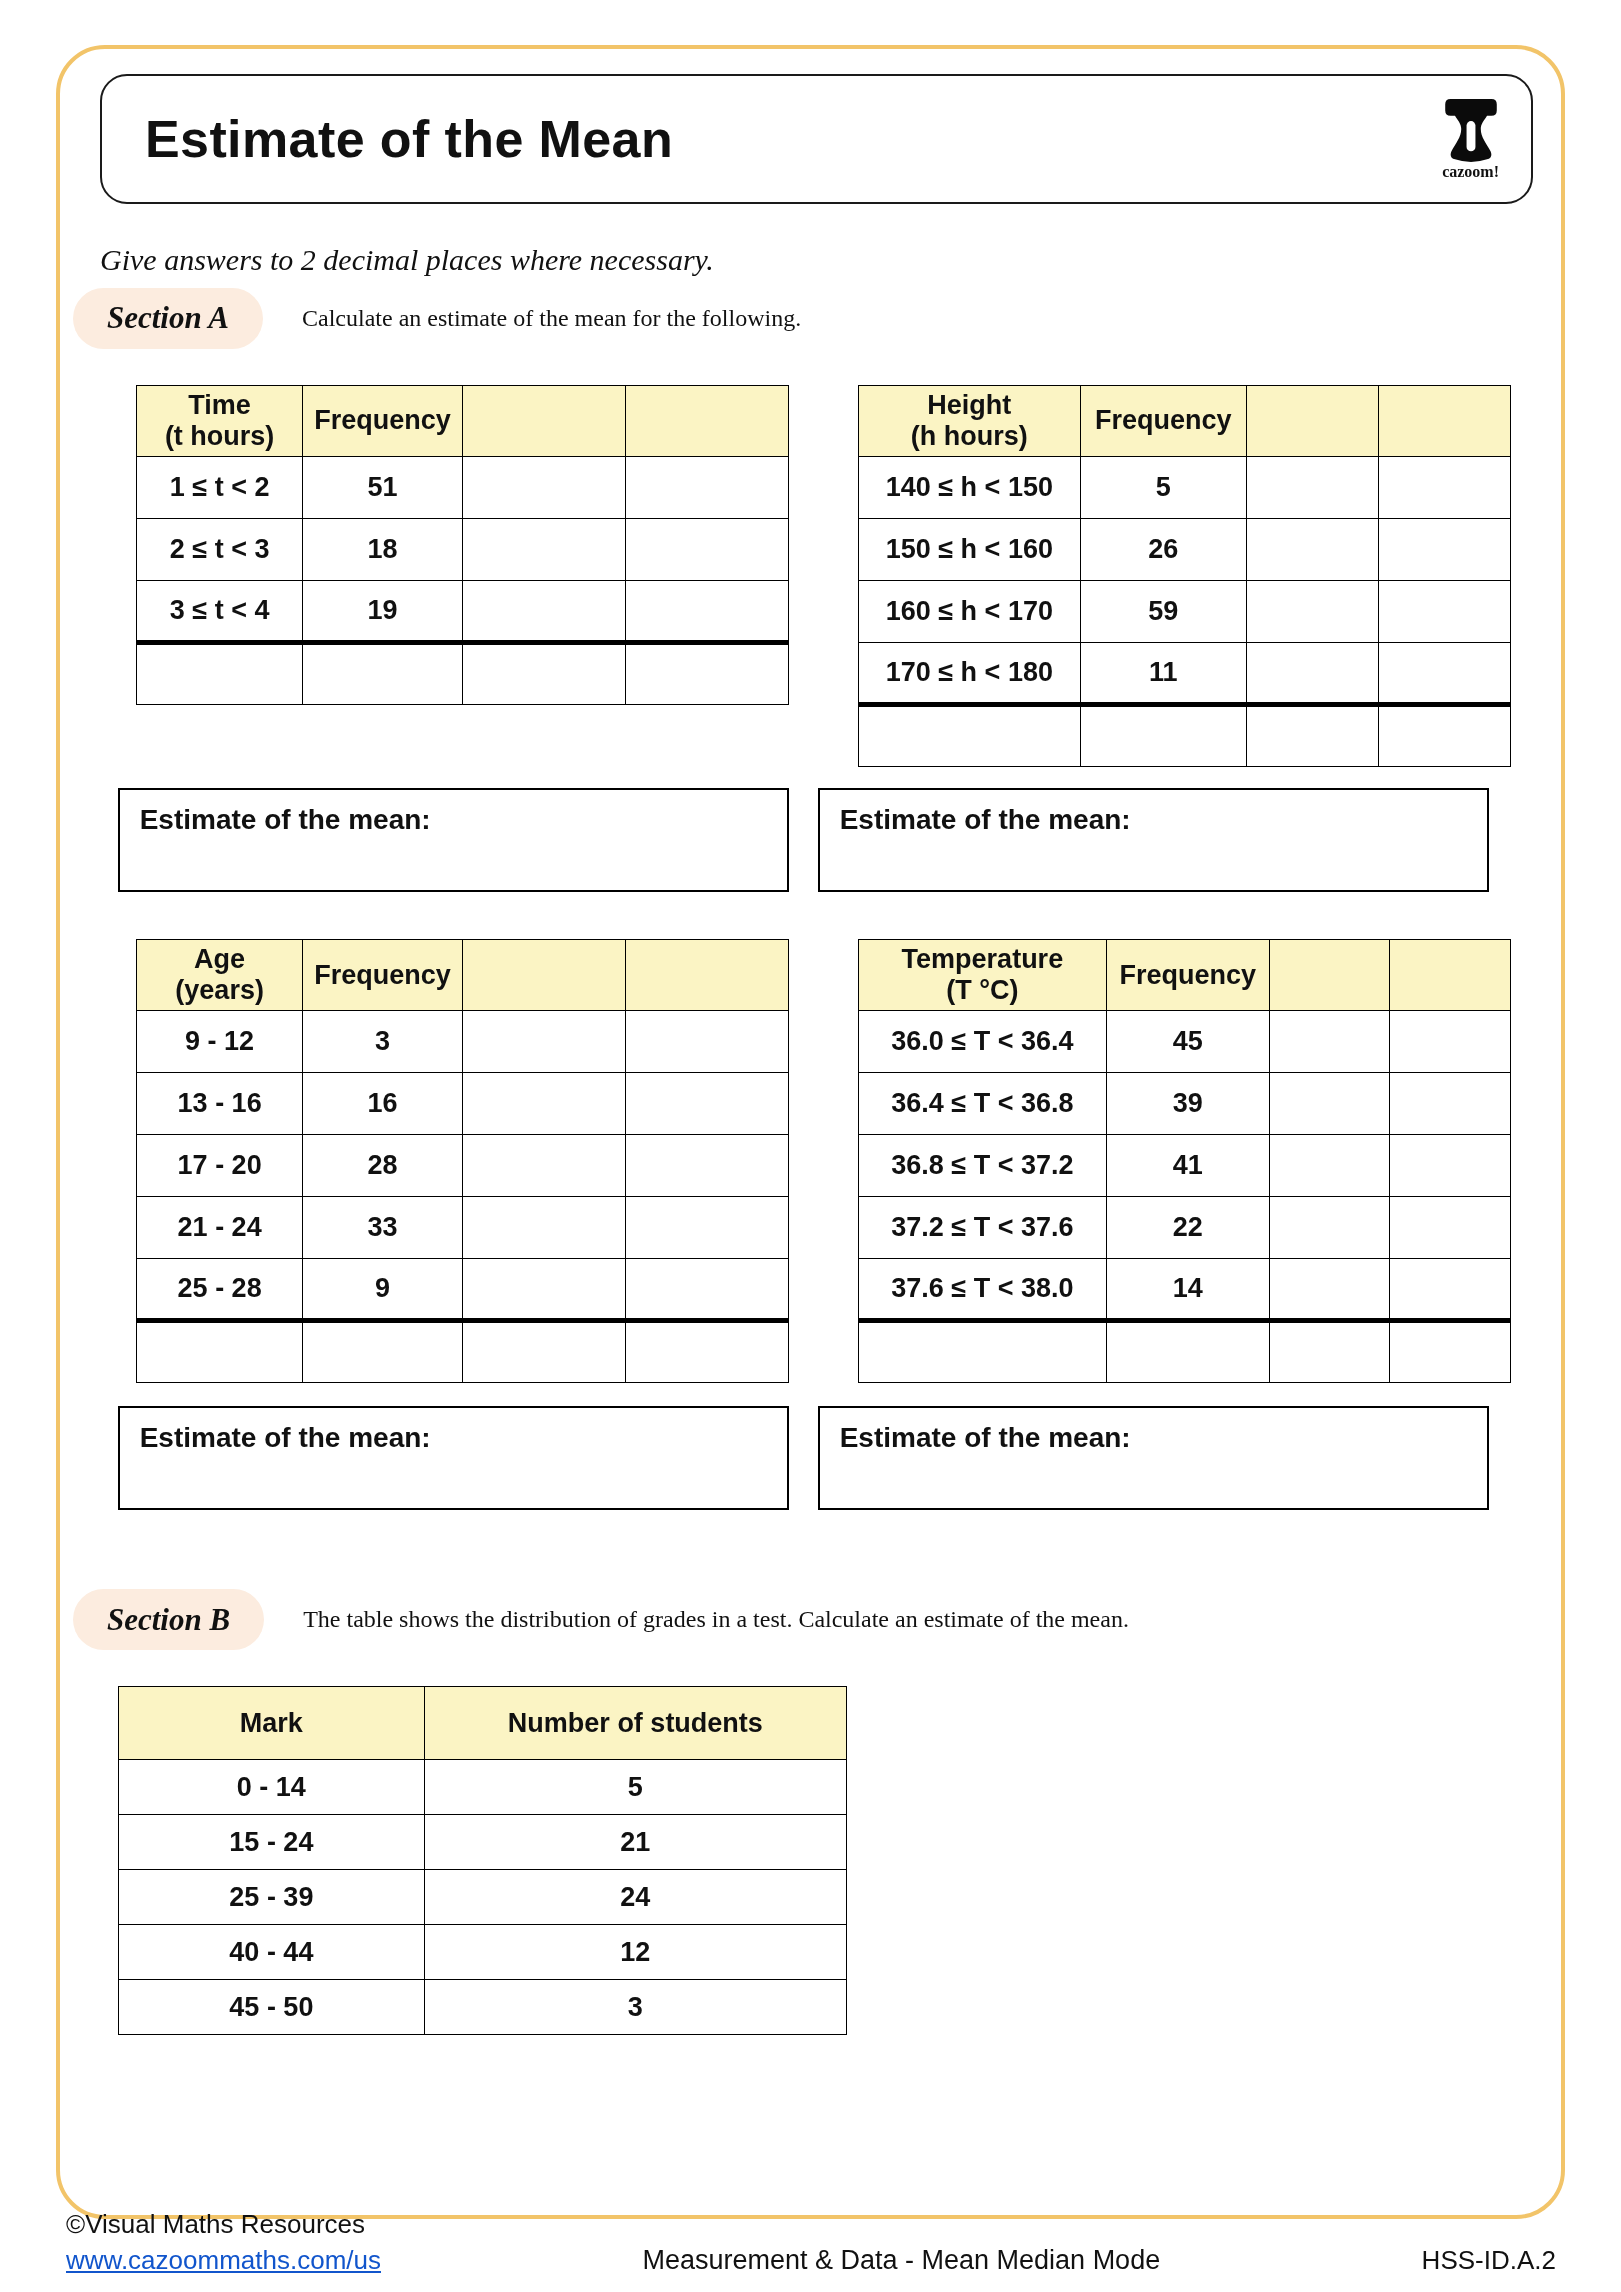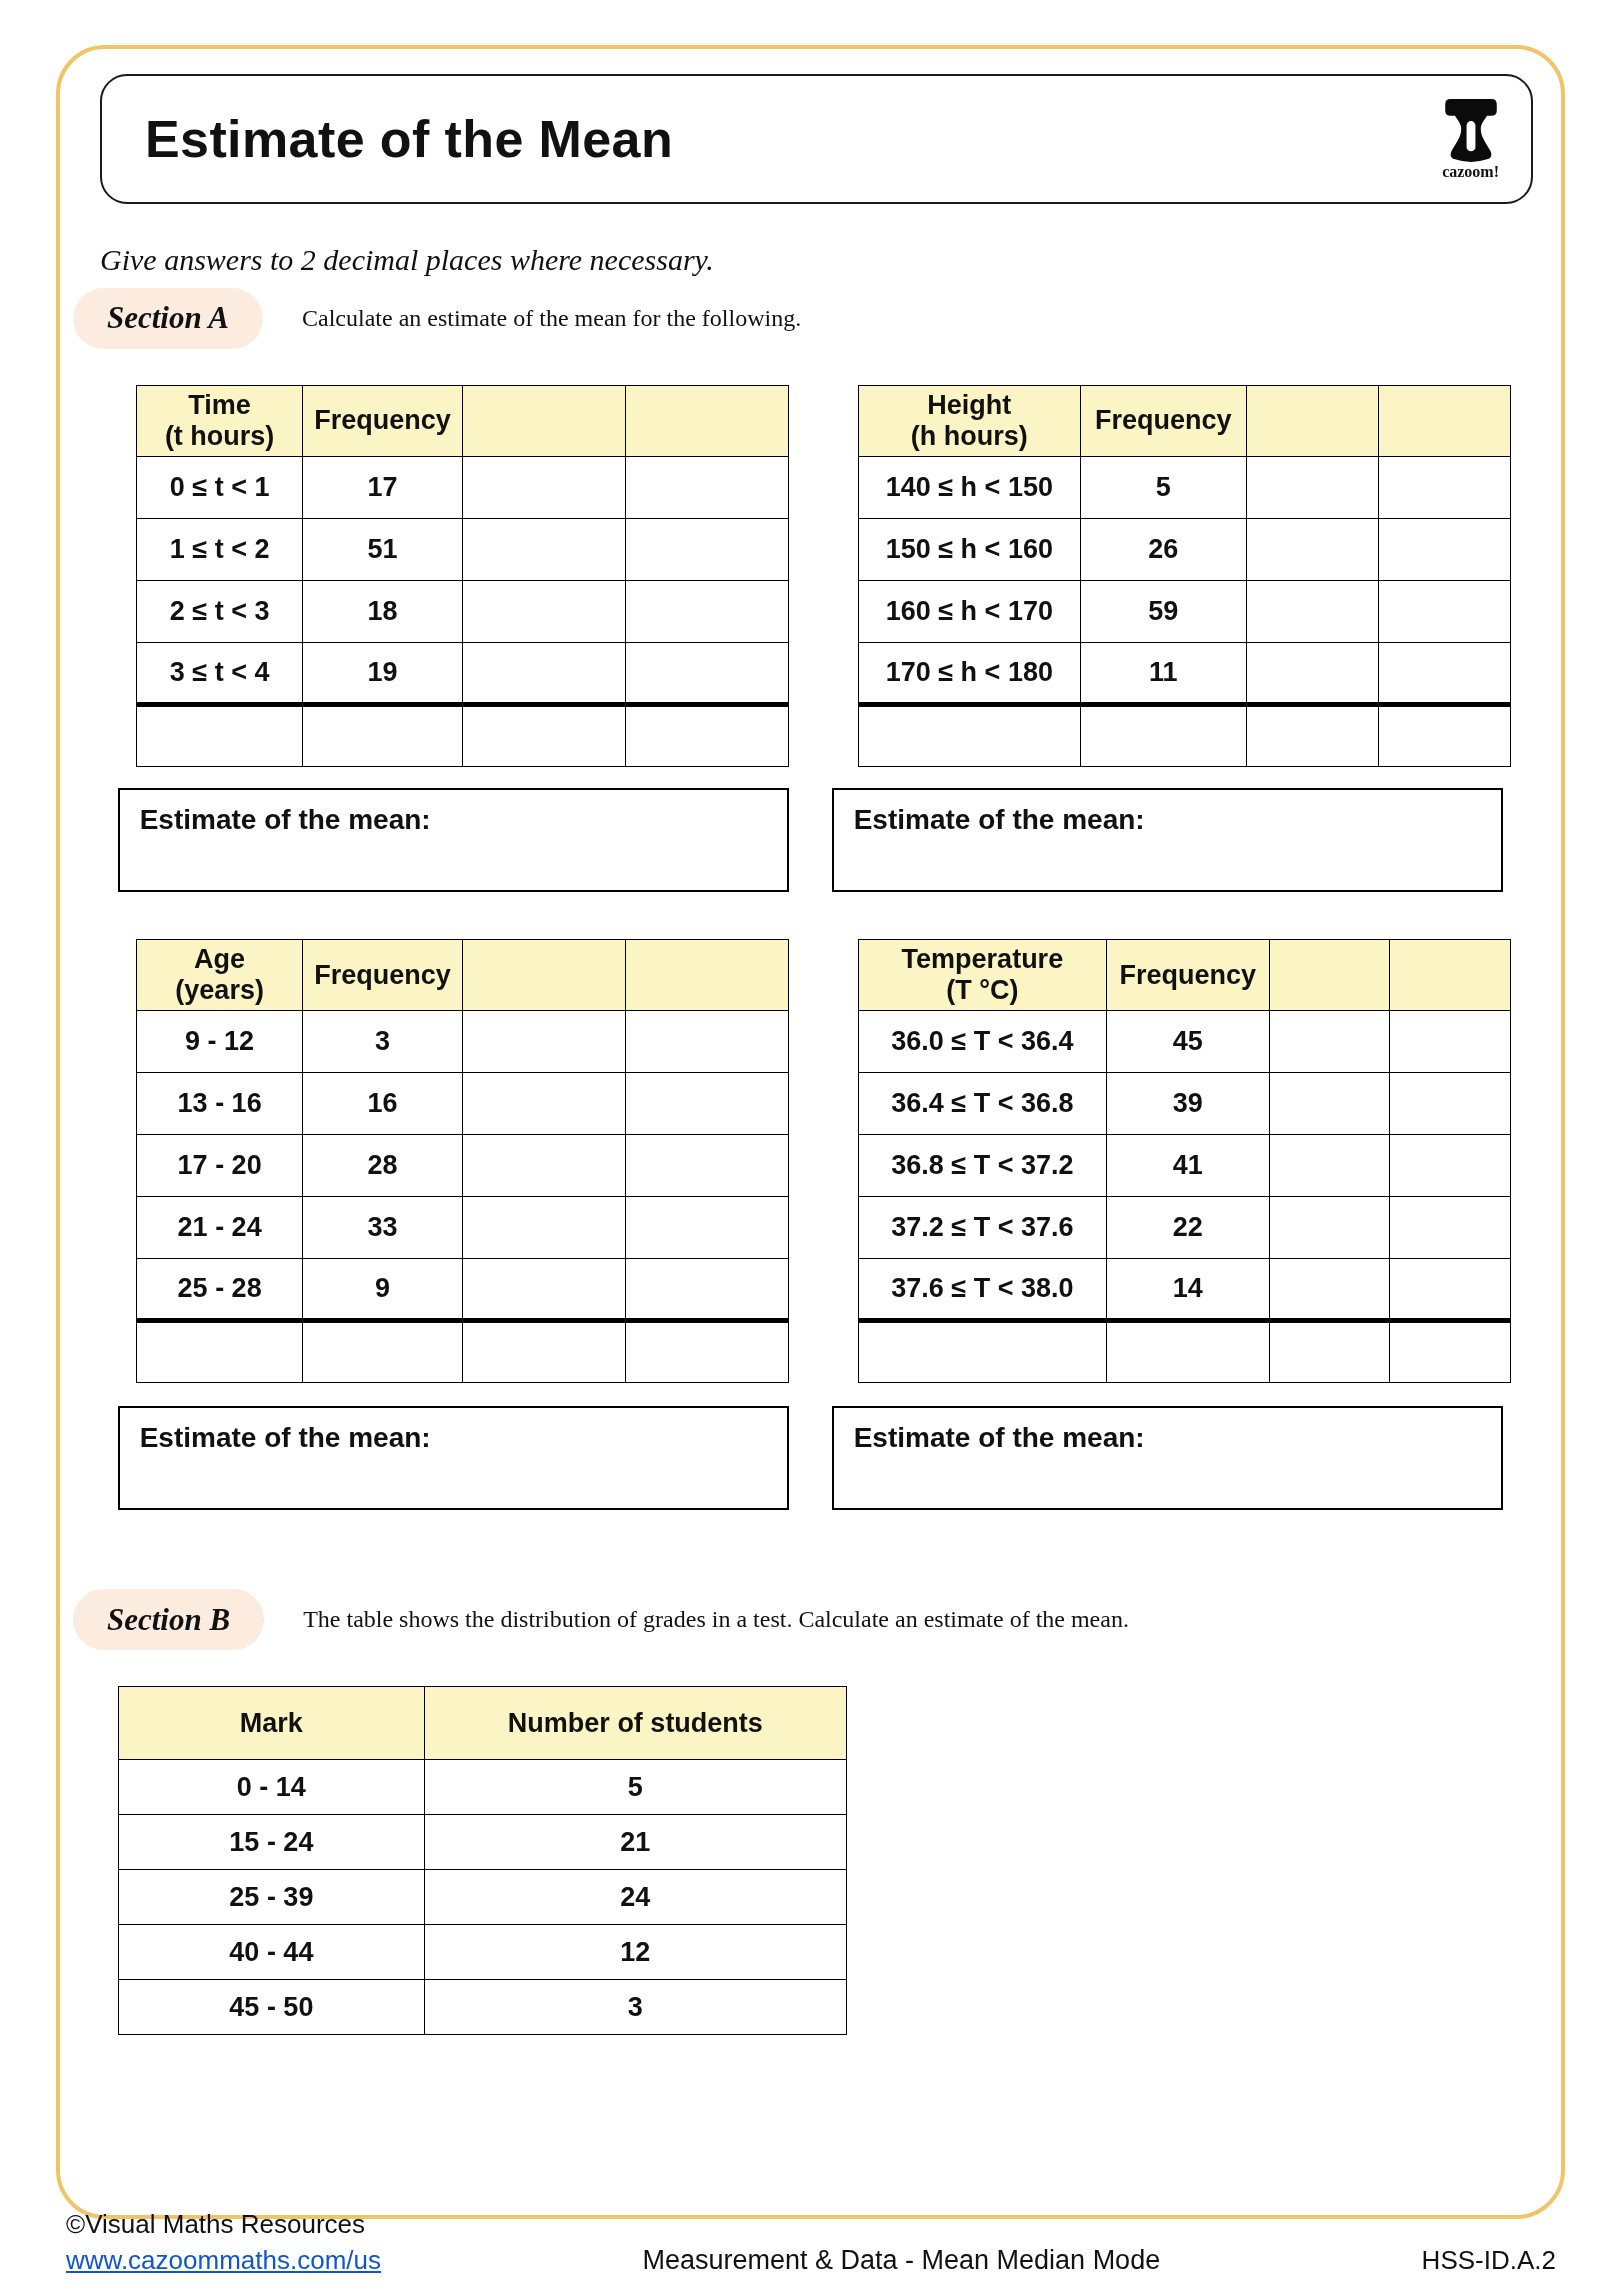--- a/index.html
+++ b/index.html
@@ -86,21 +86,21 @@
   .cols-xwide th:nth-child(2){width:25%;}
   .cols-xwide th:nth-child(3){width:18.5%;}
   .cols-xwide th:nth-child(4){width:18.5%;}
   .cols-b th:nth-child(1){width:42%;}
   .cols-b th:nth-child(2){width:58%;}
 
   .sectionb-table { margin-left:18px; margin-top:36px; width:729px; }
   .sectionb-table .wtable th { height:73px; }
   .sectionb-table .wtable td { height:55px; }
 
-  .est-row { display:flex; gap:43px; margin-left:18px; margin-top:21.5px; }
+  .est-row { display:flex; gap:29px; margin-left:18px; margin-top:21.5px; }
   .est-row.r2 { margin-top:23px; }
   .est-box {
     width:671px; height:104px;
     border:2.7px solid #000;
     padding:14.3px 19.7px;
     font-weight:bold; font-size:28px;
     background:#fff;
   }
 
   .footer {
@@ -147,26 +147,20 @@
             <tr>
               <th>Time
 (t hours)</th>
               <th>Frequency</th>
               <th></th>
               <th></th>
             </tr>
           </thead>
           <tbody>
             <tr>
-              <td>0 ≤ t &lt; 1</td>
-              <td>17</td>
-              <td></td>
-              <td></td>
-            </tr>
-            <tr>
               <td>1 ≤ t &lt; 2</td>
               <td>51</td>
               <td></td>
               <td></td>
             </tr>
             <tr>
               <td>2 ≤ t &lt; 3</td>
               <td>18</td>
               <td></td>
               <td></td>

